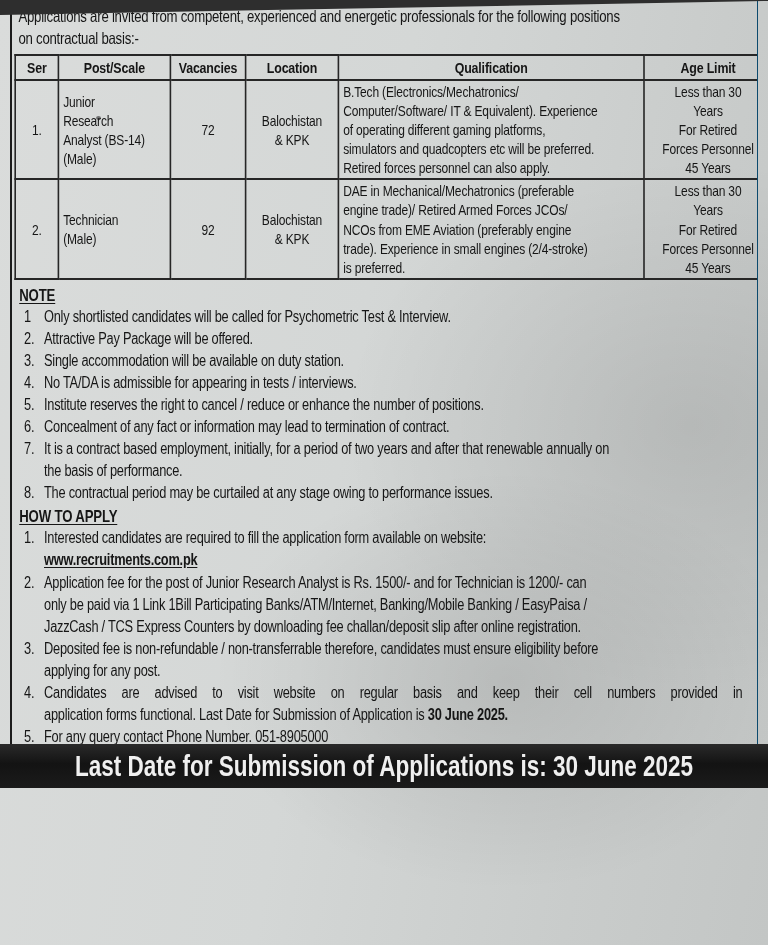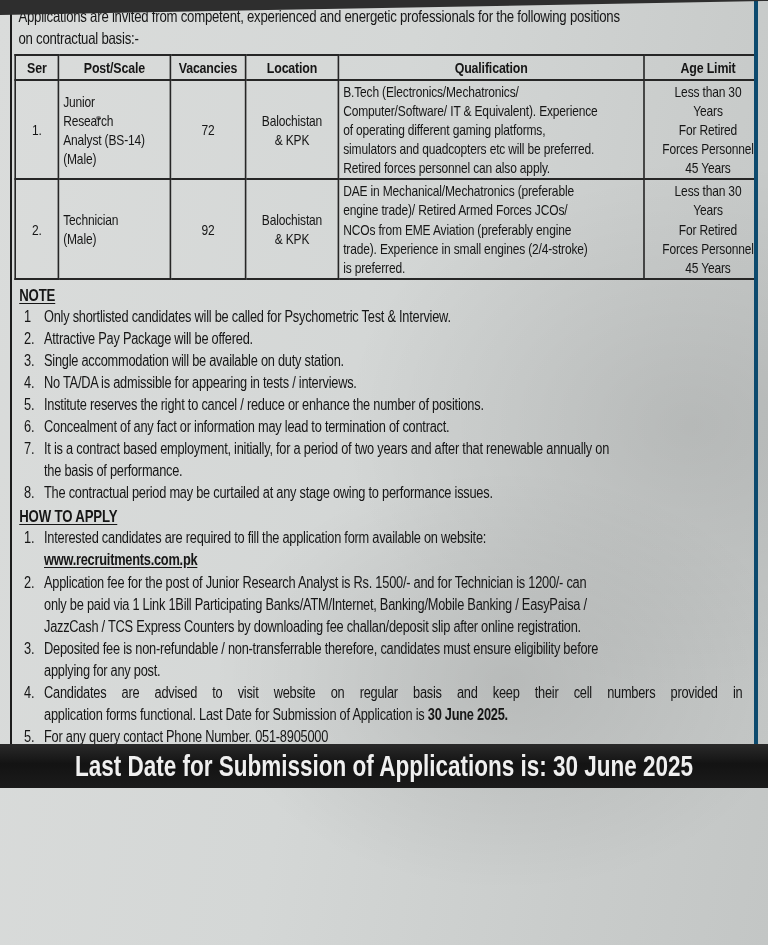--- a/index.html
+++ b/index.html
@@ -27,21 +27,21 @@
   }
   .banner{
     height:62px;background:linear-gradient(180deg,#242424,#161616 40%,#1d1d1d);
     display:flex;align-items:center;justify-content:center;
   }
   .banner-text{
     color:#ececec;font-size:42px;font-weight:bold;letter-spacing:1.5px;white-space:nowrap;
     transform:scaleX(0.93);
   }
   .frame{
-    margin:0 10px;height:744px;border-left:2px solid #1c1c1c;border-right:4px solid #0c4a6e;
+    margin:0 10px;height:744px;border-left:2px solid #1c1c1c;border-right:1px solid #0c4a6e;
     overflow:hidden;
   }
   .cx{width:925px;transform:scaleX(0.8);transform-origin:top left;padding-top:4px;}
   .intro{
     margin:2px 8px 4px 8px;font-size:16.5px;line-height:1.32;letter-spacing:-0.3px;
     white-space:pre-line;
   }
   table{border-collapse:collapse;margin:3px 0 6px 3px;table-layout:fixed;width:919px;}
   th,td{border:2px solid #262626;padding:1px 5px;font-size:15px;line-height:1.27;letter-spacing:-0.2px;}
   th{font-size:15.5px;font-weight:bold;text-align:center;padding:2px 2px;}

